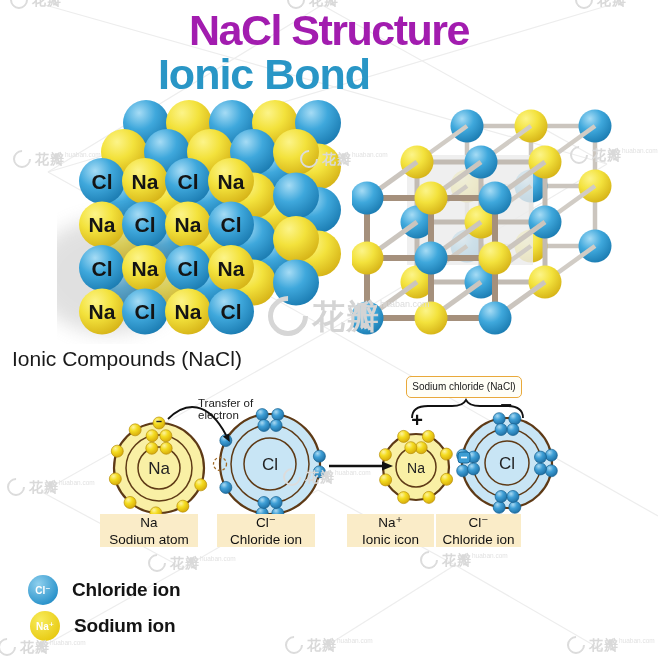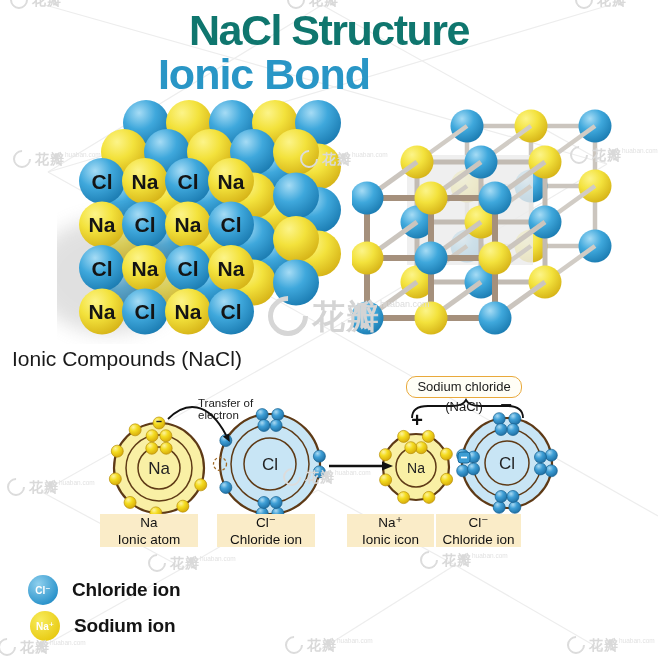--- a/index.html
+++ b/index.html
@@ -1,28 +1,28 @@
 <!DOCTYPE html>
 <html><head>
 <meta charset="utf-8">
 <style>
   html,body{margin:0;padding:0;background:#fff;}
   #canvas{position:relative;width:658px;height:658px;background:#ffffff;overflow:hidden;
           font-family:"Liberation Sans","DejaVu Sans",sans-serif;}
   .abs{position:absolute;}
   #main-title{top:6px;left:0;width:658px;text-align:center;font-size:43px;font-weight:bold;
-              color:#0f766e;letter-spacing:-1.5px;z-index:3;}
+              color:#a21caf;letter-spacing:-1.5px;z-index:3;}
   #subtitle{top:50px;left:0;width:528px;text-align:center;font-size:43px;font-weight:bold;
             color:#2996c6;letter-spacing:-1px;z-index:3;}
   #caption{top:347px;left:0;width:658px;text-align:left;font-size:21px;color:#1a1a1a;z-index:3;padding-left:12px;}
   svg.layer{position:absolute;z-index:2;}
   #lines-layer{position:absolute;left:0;top:0;z-index:1;}
   
   #callout-box{left:406px;top:376px;width:114px;height:20px;line-height:20px;border:1.5px solid #e9a93b;
-               background:#fffef6;font-size:13px;text-align:center;color:#1a1a1a;z-index:3;border-radius:10px;}
+               background:#fffef6;font-size:10px;text-align:center;color:#1a1a1a;z-index:3;border-radius:5px;}
   
   .cap-box{top:514px;height:33px;background:#faecc8;text-align:center;color:#111;z-index:3;
            font-size:13.5px;line-height:16.5px;padding-top:1px;box-sizing:border-box;}
   
   .legend-row{position:absolute;display:flex;align-items:center;z-index:3;}
   .legend-sphere{width:30px;height:30px;border-radius:50%;display:flex;align-items:center;
                  justify-content:center;color:#fff;font-size:10px;font-weight:bold;}
   .legend-sphere.blue{background:radial-gradient(circle at 35% 30%, #8fd0ee, #2e95cc 72%, #1878ae);}
   .legend-sphere.yellow{background:radial-gradient(circle at 35% 30%, #f8ec5c, #e8cb14 75%, #cfa90c);}
   .legend-label{margin-left:14px;font-size:19px;font-weight:bold;color:#141414;letter-spacing:-0.2px;}
@@ -328,21 +328,21 @@
       <polygon points="149.8,67.1 149.1,58.4 142.9,61.6" fill="#111"></polygon>
       <line x1="249" y1="91" x2="303" y2="91" stroke="#111" stroke-width="2.4"></line>
       <polygon points="313,91 302,86.6 302,95.4" fill="#111"></polygon>
       <path d="M332,43 C332,35 337,31 348,31 L372,31 C380,31 384,29 386,25 C388,29 392,31 400,31 L427,31 C438,31 443,35 443,43" fill="none" stroke="#111" stroke-width="1.8"></path>
     </svg>
 
   <div class="abs" id="callout-box">Sodium chloride (NaCl)</div>
 
   <div class="abs cap-box" style="left:100px;width:98px">
     <div>Na</div>
-    <div>Ionic atom</div>
+    <div>Sodium atom</div>
   </div>
   <div class="abs cap-box" style="left:217px;width:98px">
     <div>Cl⁻</div>
     <div>Chloride ion</div>
   </div>
   <div class="abs cap-box" style="left:347px;width:87px">
     <div>Na⁺</div>
     <div>Ionic icon</div>
   </div>
   <div class="abs cap-box" style="left:436px;width:85px">

